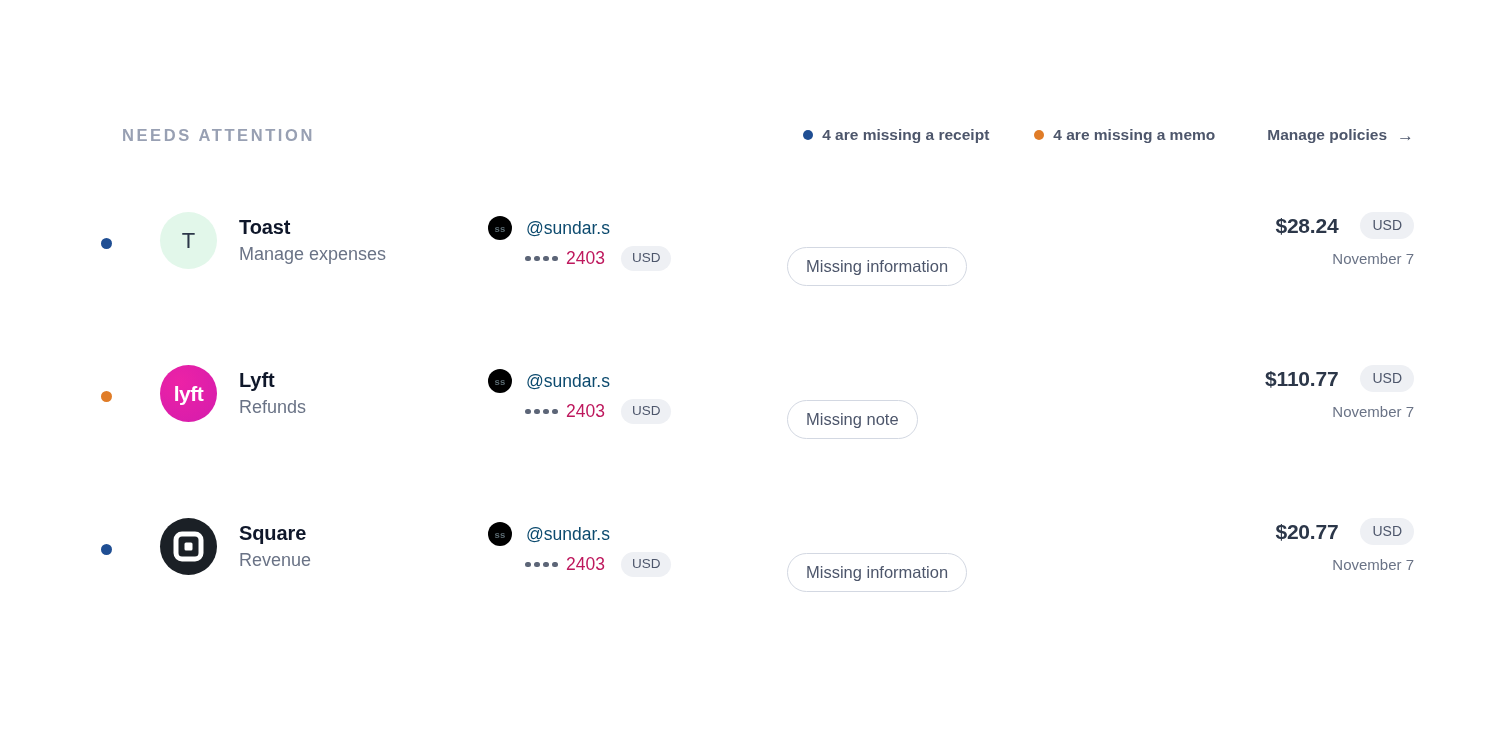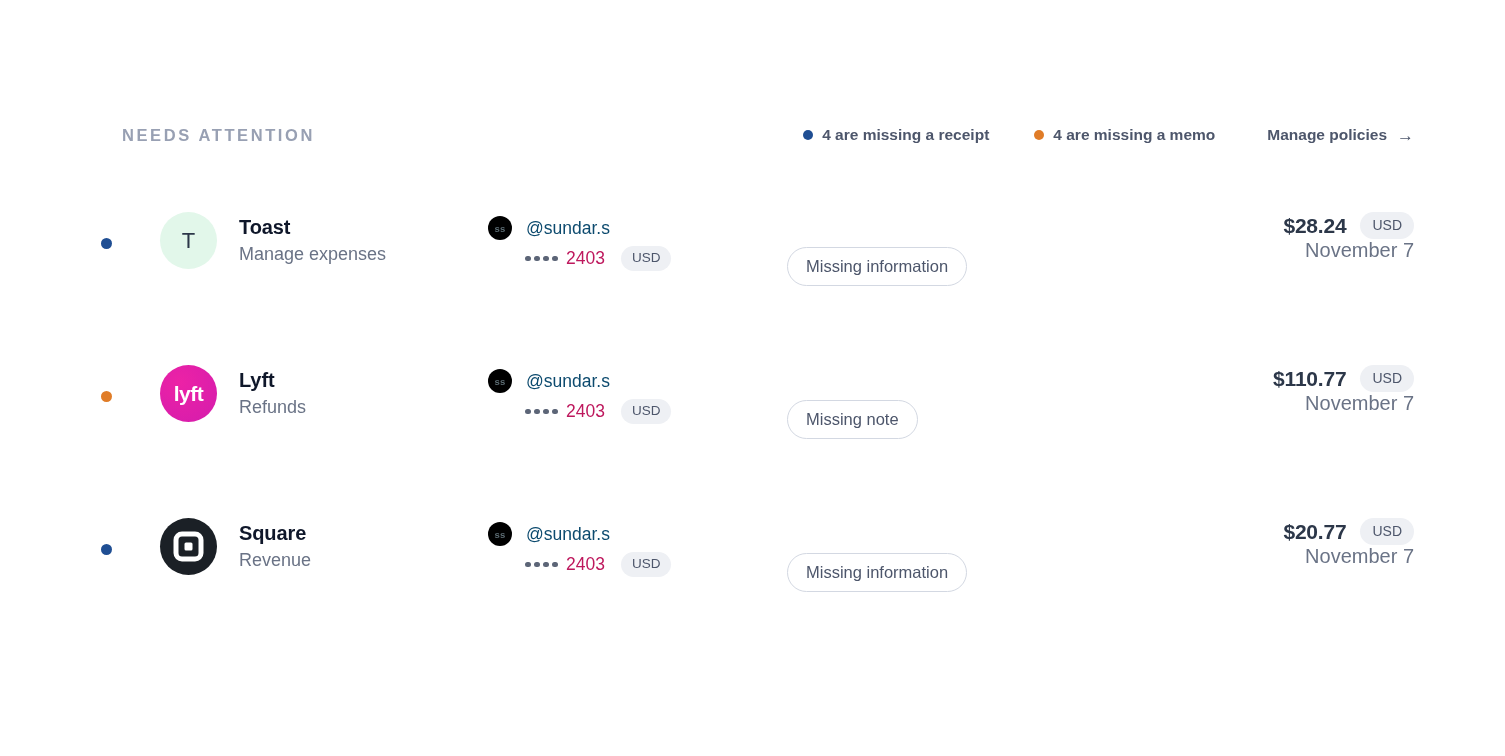--- a/index.html
+++ b/index.html
@@ -249,41 +249,43 @@
   .amount-col {
     position: absolute;
     right: 91px;
     top: 22px;
     text-align: right;
   }
   .amount-top {
     display: flex;
     align-items: center;
     justify-content: flex-end;
+    gap: 8px;
   }
   .amount-value {
     font-size: 21px;
     font-weight: 700;
     color: #2c3749;
     letter-spacing: -0.2px;
     white-space: nowrap;
   }
   .amount-chip {
     margin-left: 14px;
     background: #eef0f4;
     border-radius: 14px;
     padding: 5px 12px 6px;
     font-size: 14px;
     font-weight: 500;
     color: #4d566b;
     white-space: nowrap;
     line-height: 1.15;
   }
   .amount-date {
-    font-size: 20px;
+    margin-top: 11px;
+    font-size: 15px;
     color: #6a7386;
     white-space: nowrap;
   }
 </style>
 </head>
 <body>
 
 <div class="page">
 
   <div class="section-header">

